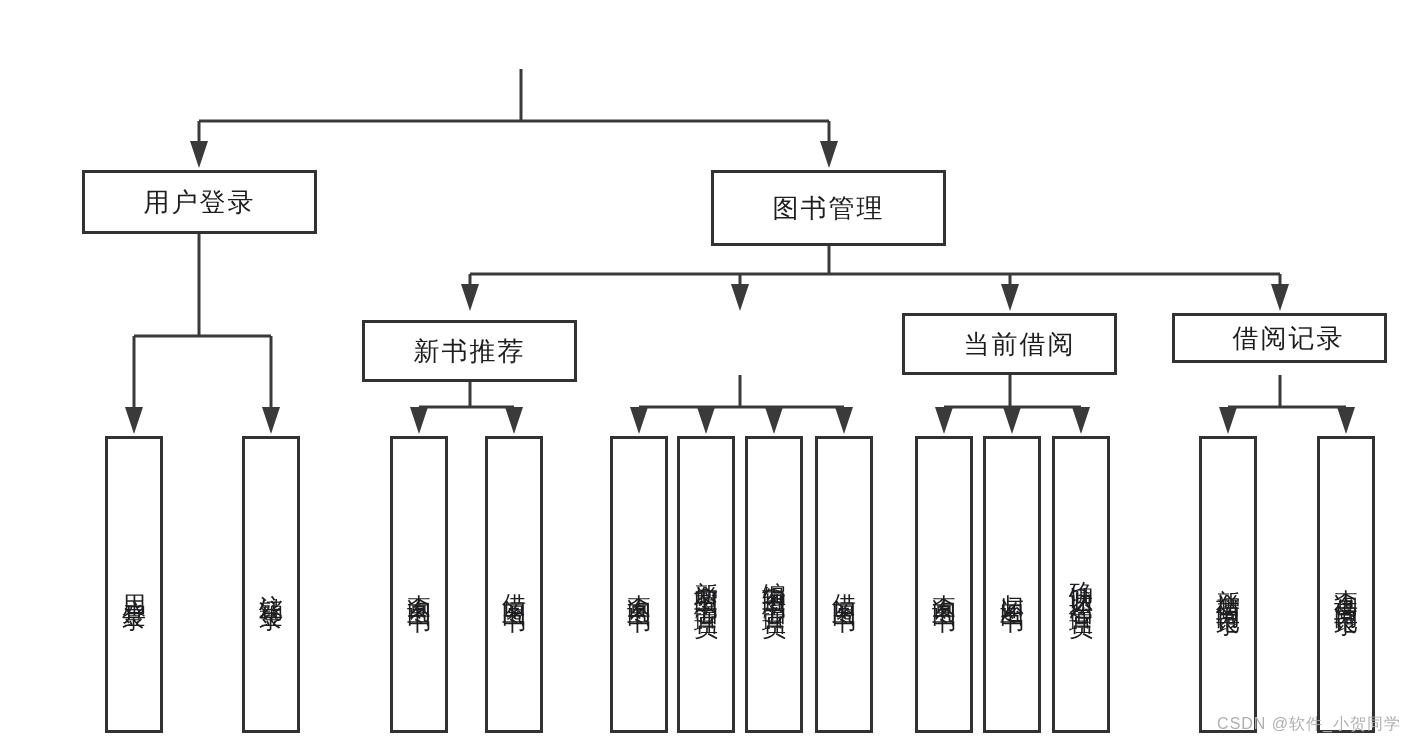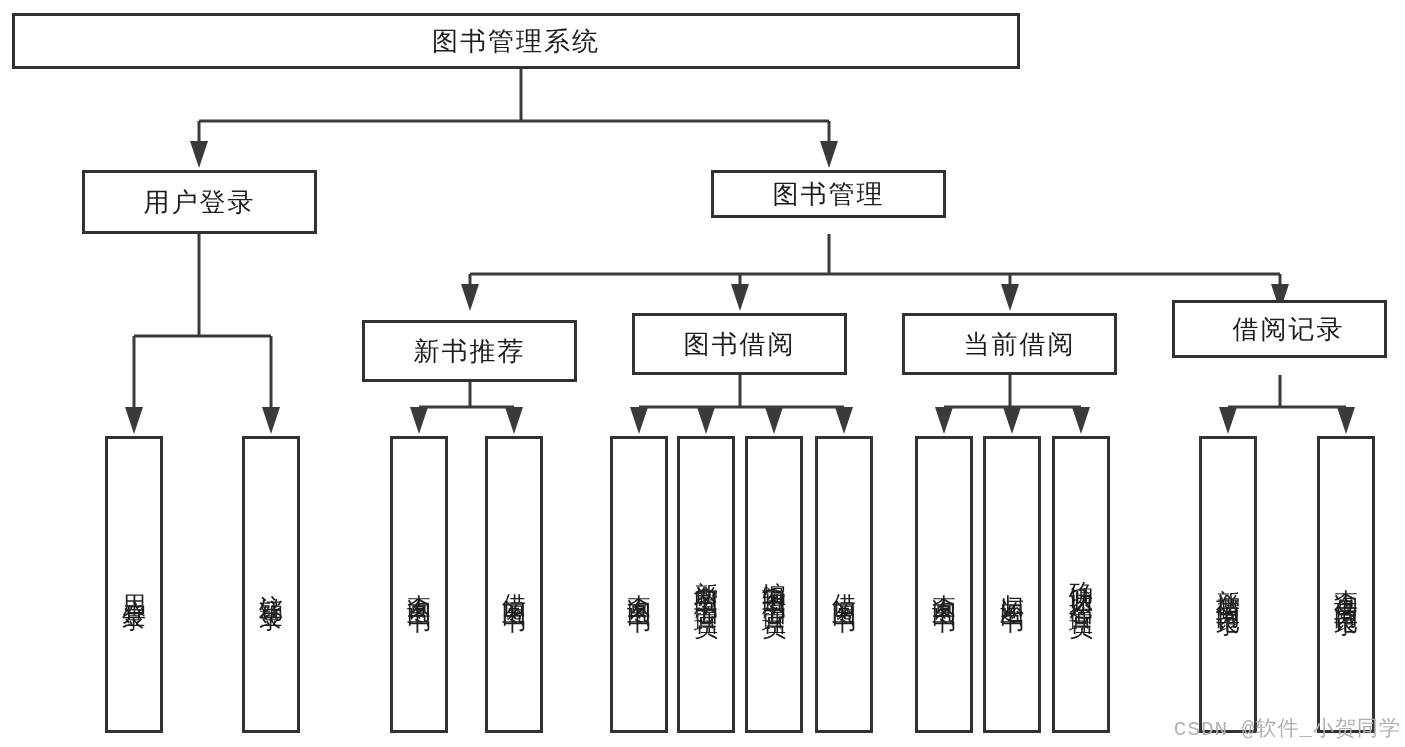--- a/index.html
+++ b/index.html
@@ -54,50 +54,49 @@
     text-orientation: mixed;
     font-size: 24px;
     letter-spacing: 5px;
     line-height: 1;
     white-space: nowrap;
   }
   
   .n-root   { left: 12px;  top: 13px;  width: 1008px; height: 56px; }
   
   .n-login  { left: 82px;  top: 170px; width: 235px;  height: 64px; }
-  .n-mgmt   { left: 711px; top: 170px; width: 235px;  height: 48px; }
+  .n-mgmt   { left: 711px; top: 170px; width: 235px;  height: 76px; }
   
   .n-newbook{ left: 362px; top: 320px; width: 215px;  height: 62px; }
   .n-borrow { left: 632px; top: 313px; width: 215px;  height: 62px; }
   .n-current{ left: 902px; top: 313px; width: 215px;  height: 62px; padding-left: 20px; }
-  .n-record { left: 1172px;top: 300px; width: 215px;  height: 58px; padding-left: 18px; }
+  .n-record { left: 1172px;top: 313px; width: 215px;  height: 50px; padding-left: 18px; }
   
   .l1  { left: 105px; }
   .l2  { left: 242px; }
   .l3  { left: 390px; }
   .l4  { left: 485px; }
   .l5  { left: 610px; }
   .l6  { left: 677px; }
   .l7  { left: 745px; }
   .l8  { left: 815px; }
   .l9  { left: 915px; }
   .l10 { left: 983px; }
   .l11 { left: 1052px; }
   .l12 { left: 1199px; }
   .l13 { left: 1317px; }
   #watermark {
     position: absolute;
     right: 4px;
     top: 714px;
-    font-size: 21px;
+    font-size: 16px;
     color: #b0b0b0;
     letter-spacing: 1px;
     z-index: 3;
     white-space: nowrap;
-    font-family: Liberation Mono, monospace;
   }
 </style>
 </head>
 <body>
 
 <div id="canvas">
 
   <svg id="edges" width="1405" height="747" viewBox="0 0 1405 747" xmlns="http://www.w3.org/2000/svg" aria-hidden="true">
     <g stroke="#3a3a3a" stroke-width="3" fill="none">
 
@@ -149,27 +148,25 @@
       <polygon points="765,407 783,407 774,434"></polygon>
       <polygon points="835,407 853,407 844,434"></polygon>
       <polygon points="935,407 953,407 944,434"></polygon>
       <polygon points="1003,407 1021,407 1012,434"></polygon>
       <polygon points="1072,407 1090,407 1081,434"></polygon>
       <polygon points="1219,407 1237,407 1228,434"></polygon>
       <polygon points="1337,407 1355,407 1346,434"></polygon>
     </g>
   </svg>
 
-  <div class="node n-root">图书管理系统</div>
 
   <div class="node n-login">用户登录</div>
   <div class="node n-mgmt">图书管理</div>
 
   <div class="node n-newbook">新书推荐</div>
-  <div class="node n-borrow">图书借阅</div>
   <div class="node n-current">当前借阅</div>
   <div class="node n-record">借阅记录</div>
 
   <div class="leaf l1">
     <span>用户登录</span>
   </div>
   <div class="leaf l2">
     <span>注销登录</span>
   </div>
   <div class="leaf l3">

